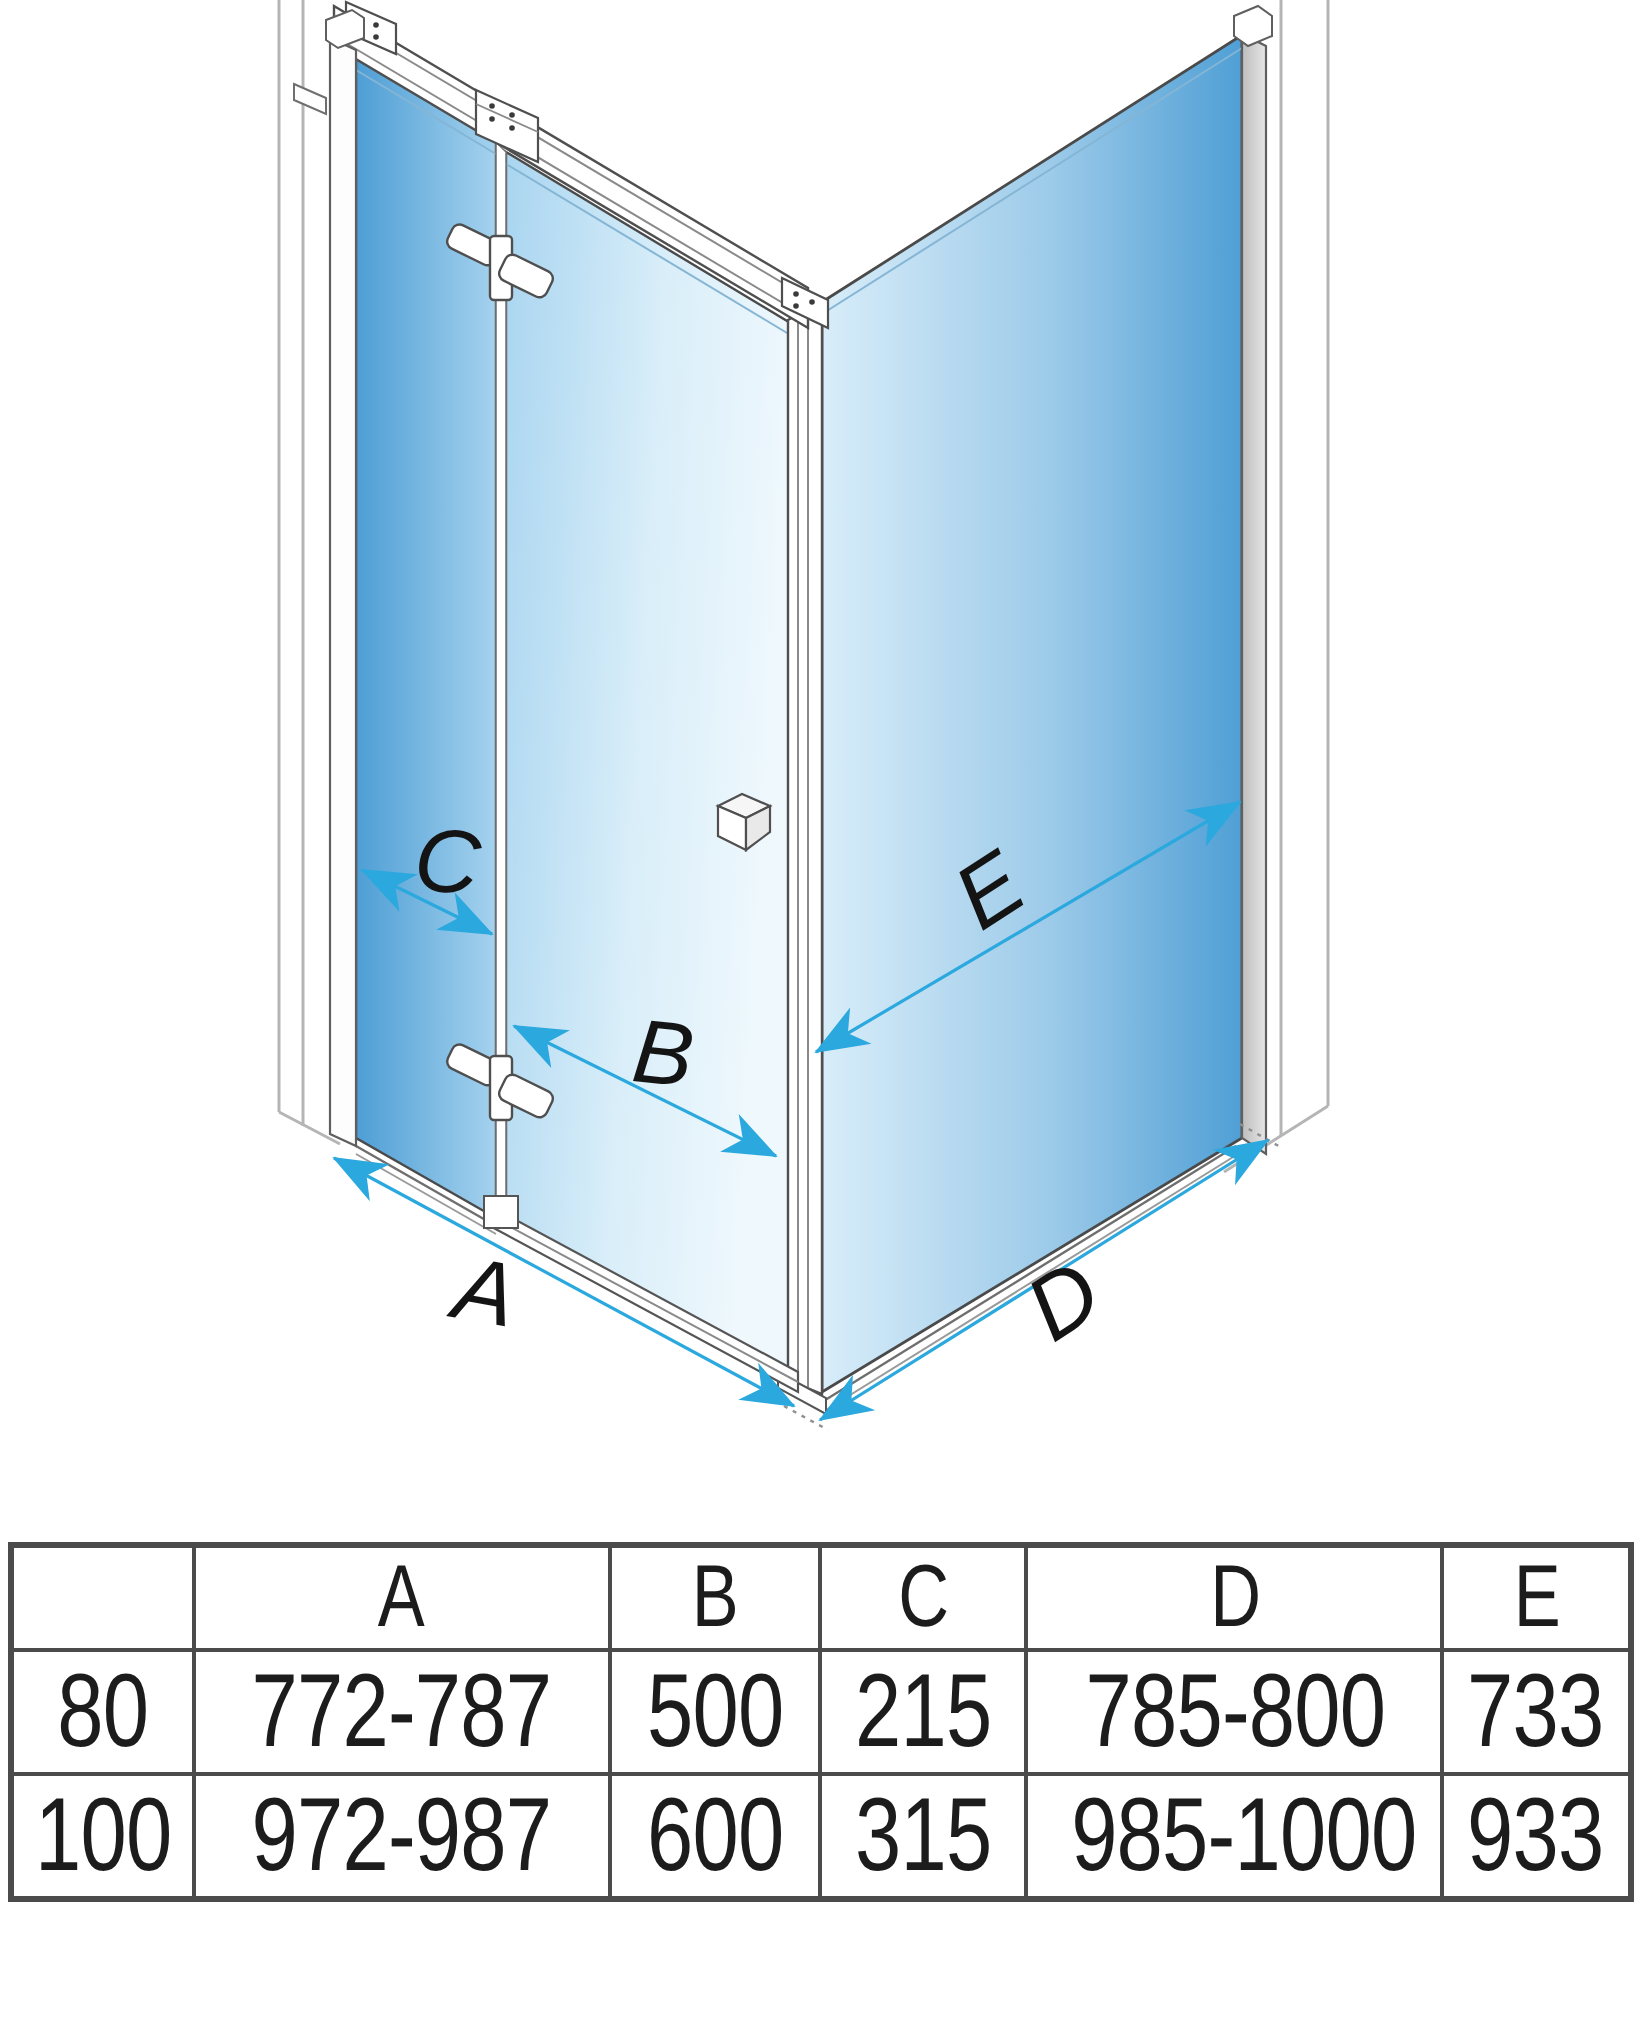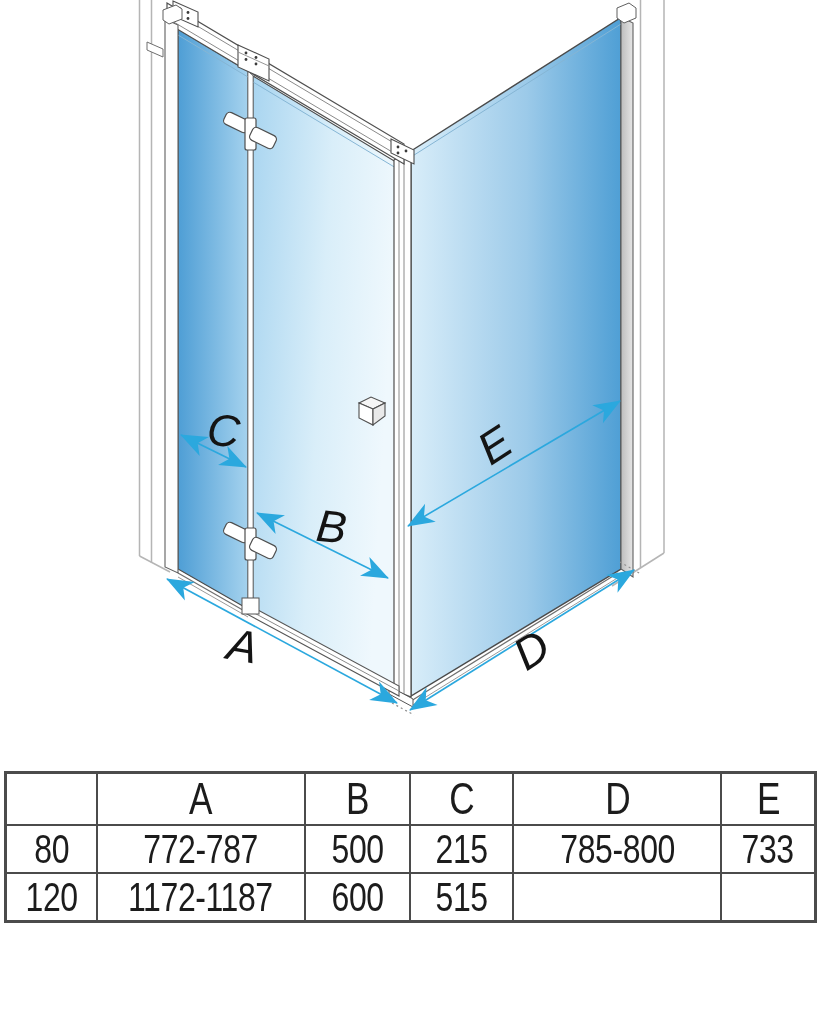--- a/index.html
+++ b/index.html
@@ -4,21 +4,21 @@
 <style>
   html,body{margin:0;padding:0;background:#ffffff;}
   body{font-family:"Liberation Sans", sans-serif;}
   .stage{position:relative;width:821px;height:1020px;background:#ffffff;overflow:hidden;}
   .diagram{position:absolute;top:0;left:0;}
   .size-table{position:absolute;top:771px;left:4px;width:813px;border-collapse:collapse;table-layout:fixed;
     border:3px solid #4b4b4b;}
   .size-table td,.size-table th{border:2.5px solid #4b4b4b;text-align:center;vertical-align:middle;
     padding:0;color:#1c1c1c;font-weight:normal;overflow:hidden;white-space:nowrap;}
   .size-table th{height:47px;font-size:44px;}
-  .size-table td{height:46px;font-size:40px;}
+  .size-table td{height:46px;font-size:52px;}
   .cell-text{display:inline-block;transform:scaleX(0.8);letter-spacing:-0.5px;}
   text.dim-label{font-family:"Liberation Sans",sans-serif;font-style:italic;font-size:45px;fill:#141414;}
 </style>
 </head>
 <body>
 
 <div class="stage">
 
   <svg class="diagram" width="821" height="770" viewBox="0 0 821 770">
     <defs>
@@ -191,23 +191,23 @@
     <tbody>
       <tr>
         <td><span class="cell-text">80</span></td>
         <td><span class="cell-text">772-787</span></td>
         <td><span class="cell-text">500</span></td>
         <td><span class="cell-text">215</span></td>
         <td><span class="cell-text">785-800</span></td>
         <td><span class="cell-text">733</span></td>
       </tr>
       <tr>
-        <td><span class="cell-text">120</span></td>
-        <td><span class="cell-text">1172-1187</span></td>
+        <td><span class="cell-text">100</span></td>
+        <td><span class="cell-text">972-987</span></td>
         <td><span class="cell-text">600</span></td>
-        <td><span class="cell-text">515</span></td>
-        <td><span class="cell-text"></span></td>
-        <td><span class="cell-text"></span></td>
+        <td><span class="cell-text">315</span></td>
+        <td><span class="cell-text">985-1000</span></td>
+        <td><span class="cell-text">933</span></td>
       </tr>
     </tbody>
   </table>
 
 </div>
 
 </body></html>

